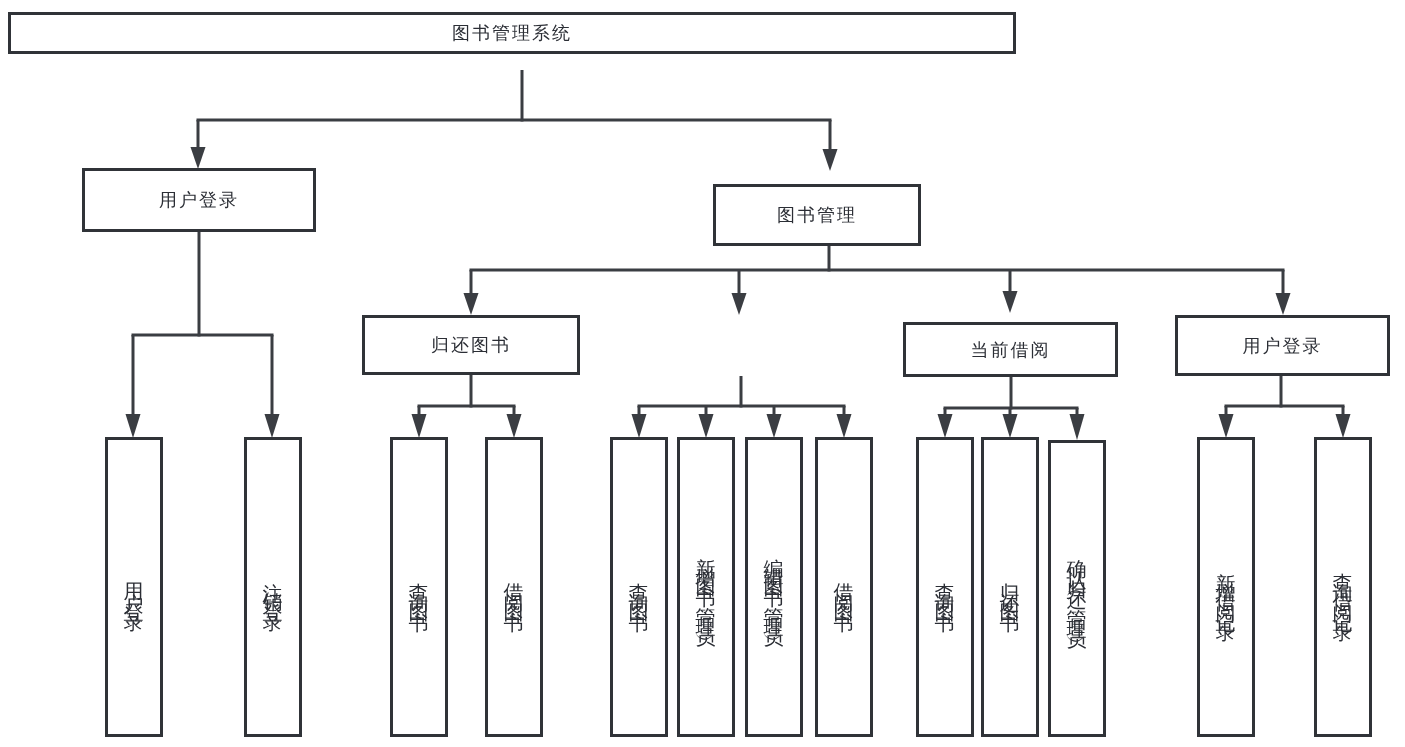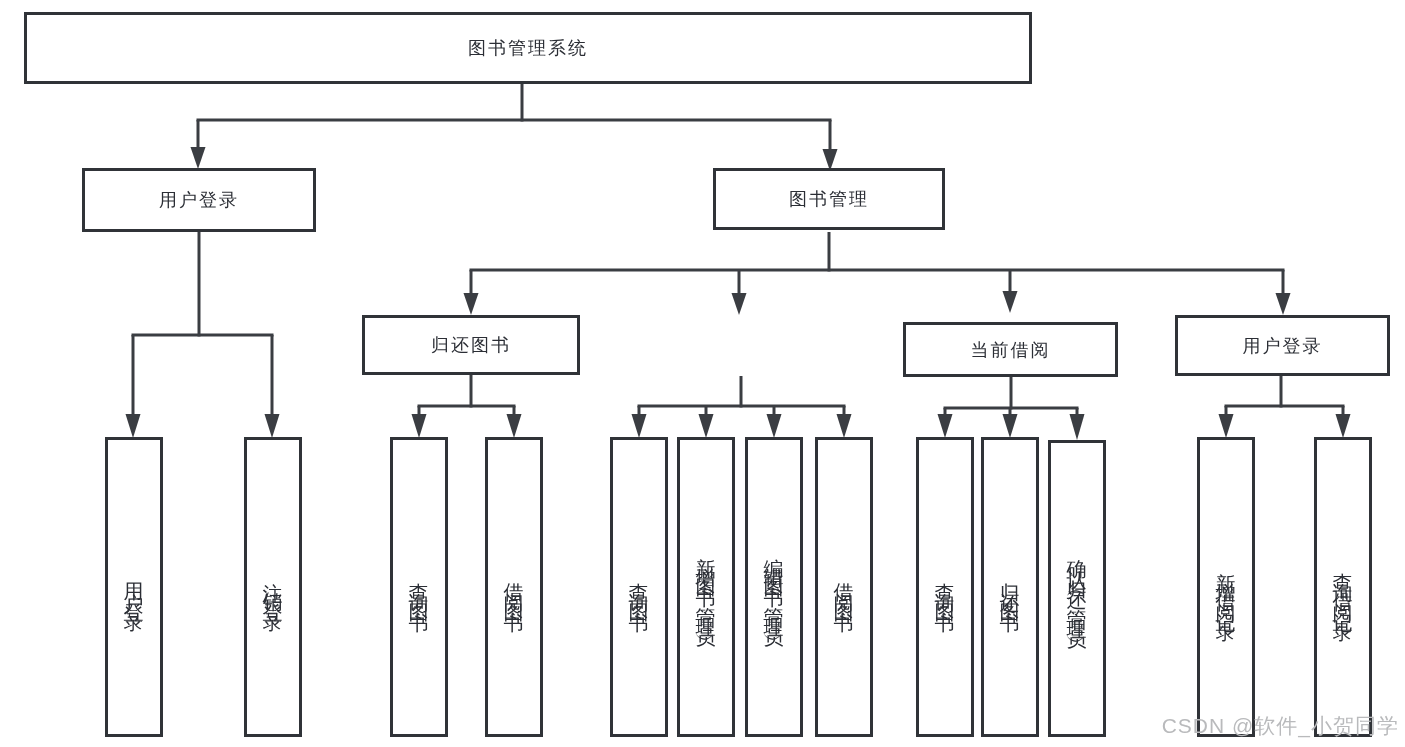--- a/index.html
+++ b/index.html
@@ -125,28 +125,28 @@
     <g>
       <path d="M1281 376 V407.5"></path>
       <path d="M1224.5 406 H1344.5"></path>
       <path d="M1226 406 V418"></path>
       <path d="M1343 406 V418"></path>
       <polygon points="1218.5,414 1233.5,414 1226,438"></polygon>
       <polygon points="1335.5,414 1350.5,414 1343,438"></polygon>
     </g>
   </svg>
 
-  <div class="box hbox" style="left:24px;top:12px;width:1008px;height:72px">
+  <div class="box hbox" style="left:8px;top:12px;width:1008px;height:42px">
     <span class="lbl">图书管理系统</span>
   </div>
 
   <div class="box hbox" style="left:82px;top:168px;width:234px;height:64px">
     <span class="lbl">用户登录</span>
   </div>
-  <div class="box hbox" style="left:713px;top:168px;width:232px;height:62px">
+  <div class="box hbox" style="left:713px;top:184px;width:208px;height:62px">
     <span class="lbl">图书管理</span>
   </div>
 
   <div class="box hbox" style="left:362px;top:315px;width:218px;height:60px">
     <span class="lbl">归还图书</span>
   </div>
   <div class="box hbox" style="left:903px;top:322px;width:215px;height:55px">
     <span class="lbl">当前借阅</span>
   </div>
   <div class="box hbox" style="left:1175px;top:315px;width:215px;height:61px">
@@ -190,15 +190,14 @@
     <span class="vlbl">确认归还（管理员）</span>
   </div>
 
   <div class="box vbox" style="left:1197px;top:437px">
     <span class="vlbl">新增借阅记录</span>
   </div>
   <div class="box vbox" style="left:1314px;top:437px">
     <span class="vlbl">查询借阅记录</span>
   </div>
 
-  <div class="watermark">CSDN @软件_小贺同学</div>
 
 </div>
 
 </body></html>

